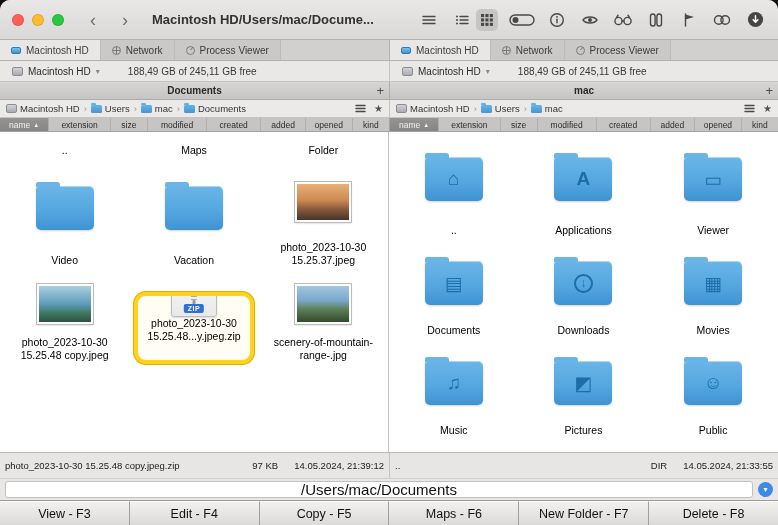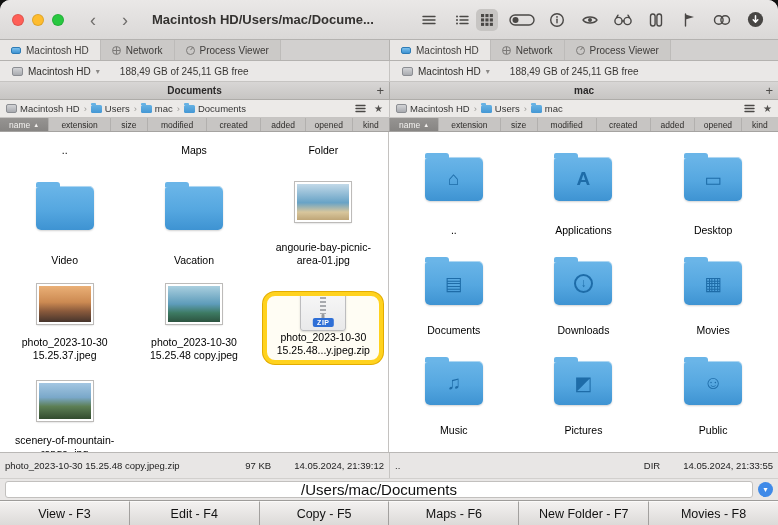--- a/index.html
+++ b/index.html
@@ -33,21 +33,21 @@
   .ti-globe::before{content:"";position:absolute;left:0;right:0;top:50%;height:1px;background:#7c7a78}
   .ti-globe::after{content:"";position:absolute;top:0;bottom:0;left:50%;width:1px;background:#7c7a78}
   .ti-gauge::before{content:"";position:absolute;left:50%;bottom:45%;width:1px;height:4px;background:#7c7a78;transform:rotate(42deg);transform-origin:bottom center}
 
   
   .drive-row{flex:0 0 21px;display:flex;background:#eae8e7;border-bottom:1px solid #c6c4c2}
   .drive-half{width:389px;display:flex;align-items:center;padding:0 8px;font-size:10px;color:#2e2c2a}
   .drive-half+.drive-half{border-left:1px solid #c6c4c2}
   .drive-sel{display:flex;align-items:center;gap:5px;padding:1px 4px;border-radius:3px}
   .chev{color:#8a8886;font-size:8px}
-  .drive-free{margin-left:16px;color:#3a3836}
+  .drive-free{margin-left:24px;color:#3a3836}
   .mini-disk{display:inline-block;width:11px;height:9px;border-radius:2px;background:linear-gradient(#d2d3d6,#a9abb0);border:1px solid #8b8d92}
   .mini-folder{display:inline-block;width:11px;height:8px;border-radius:1.5px;background:linear-gradient(#66b2e4,#4497d4);position:relative}
   .mini-folder::before{content:"";position:absolute;top:-2px;left:0;width:5px;height:2.5px;border-radius:1px 1px 0 0;background:#66b2e4}
 
   
   .ptitle-row{flex:0 0 18px;display:flex;background:linear-gradient(#d8d6d5,#c7c5c3);border-bottom:1px solid #aeaca9}
   .ptitle{width:389px;position:relative;display:flex;align-items:center;justify-content:center;font-size:10px;font-weight:700;color:#2a2828}
   .ptitle+.ptitle{border-left:1px solid #aeaca9}
   .plus-btn{position:absolute;right:5px;top:0;bottom:0;display:flex;align-items:center;font-size:13px;font-weight:400;color:#4e4c4a}
 
@@ -90,28 +90,28 @@
   .ph-c{background:linear-gradient(180deg,#eab077,#cc8a52 45%,#8a5a3c 70%,#46342c)}
   .ph-d{background:linear-gradient(180deg,#aacfdf,#5e9cba 50%,#3d7a62 75%,#2c5340)}
   .ph-e{background:linear-gradient(180deg,#a3c6e2,#7aa8c9 40%,#5d7f55 65%,#324b2e)}
 
   .zipdoc{width:46px;height:58px;background:linear-gradient(180deg,#fefefe,#e9e9ea);border:1px solid #bdbdbf;border-radius:3px;position:relative;box-shadow:0 1px 2px rgba(0,0,0,.15)}
   .zipper{position:absolute;top:3px;bottom:16px;left:50%;width:6px;transform:translateX(-50%);background:repeating-linear-gradient(180deg,#a8aaae 0 2px,transparent 2px 4px)}
   .zipper::after{content:"";position:absolute;left:50%;top:100%;transform:translateX(-50%);width:3px;height:6px;background:#97999d;border-radius:1px}
   .zipbadge{position:absolute;bottom:3px;left:50%;transform:translateX(-50%);background:#2f6fd6;color:#fff;font-size:7px;font-weight:700;padding:1px 4px;border-radius:2px;letter-spacing:.5px}
 
   .sel-cell{padding:1px}
-  .sel-ring{width:120px;height:72px;border:4px solid #ffd21e;border-radius:12px;background:#fffdf4;box-shadow:0 0 0 1px #e2ac00;padding:2px 5px 3px;display:flex;flex-direction:column;align-items:center;justify-content:flex-end;overflow:hidden}
+  .sel-ring{width:120px;height:72px;border:4px solid #ffd21e;border-radius:12px;background:#fffdf4;box-shadow:0 0 0 1px #e2ac00;padding:2px 5px 17px;display:flex;flex-direction:column;align-items:center;justify-content:flex-end;overflow:hidden}
 
   
   .status-row{flex:0 0 15px;display:flex;background:#e8e6e5;border-top:1px solid #bab8b6;font-size:9.5px;color:#222}
   .status-half{width:389px;display:flex;align-items:center;padding:7px 5px;overflow:hidden;white-space:nowrap}
   .status-half+.status-half{border-left:1px solid #c6c4c2}
   .sname{overflow:hidden;text-overflow:ellipsis}
-  .sinfo{margin-left:auto;display:flex;gap:23px;flex:0 0 auto}
+  .sinfo{margin-left:auto;display:flex;gap:16px;flex:0 0 auto}
 
   
   .cmd-row{flex:0 0 22px;background:#e9e7e6;display:flex;align-items:center;gap:5px;padding:0 5px;border-top:1px solid #d2d0ce}
   .cmd-field{flex:1;height:17px;background:#fff;border:1px solid #c2c0be;border-radius:3px;display:flex;align-items:center;justify-content:center;font-size:15px;color:#111;overflow:hidden}
   .cmd-drop{flex:0 0 15px;width:15px;height:15px;border-radius:50%;background:#3f8ae8;color:#fff;display:flex;align-items:center;justify-content:center;font-size:8px}
 
   
   .fn-row{flex:0 0 25px;display:flex;background:#cfcdcb;border-top:1px solid #9e9c9a}
   .fn{flex:1;display:flex;align-items:center;justify-content:center;font-size:12.5px;color:#121212;background:linear-gradient(#f3f1f0,#dcdad8);border-right:1px solid #a2a09e;border-top:1px solid #fbfaf9}
   .fn:last-child{border-right:none}
@@ -405,26 +405,20 @@
         </div>
       <div class="cell">
           <div class="iconbox">
             <div class="folder"></div>
           </div>
           <div class="lbl">Vacation</div>
         </div>
 
       <div class="cell">
           <div class="iconbox">
-            <div class="thumb ph-b"></div>
-          </div>
-          <div class="lbl">angourie-bay-picnic-area-01.jpg</div>
-        </div>
-      <div class="cell">
-          <div class="iconbox">
             <div class="thumb ph-c"></div>
           </div>
           <div class="lbl">photo_2023-10-30 15.25.37.jpeg</div>
         </div>
       <div class="cell">
           <div class="iconbox">
             <div class="thumb ph-d"></div>
           </div>
           <div class="lbl">photo_2023-10-30 15.25.48 copy.jpeg</div>
         </div>
@@ -464,21 +458,21 @@
             </div>
           </div>
           <div class="lbl">Applications</div>
         </div>
       <div class="cell">
           <div class="iconbox">
             <div class="folder">
               <span class="fglyph">▭</span>
             </div>
           </div>
-          <div class="lbl">Desktop</div>
+          <div class="lbl">Viewer</div>
         </div>
 
       <div class="cell">
           <div class="iconbox">
             <div class="folder">
               <span class="fglyph">▤</span>
             </div>
           </div>
           <div class="lbl">Documents</div>
         </div>
@@ -553,16 +547,16 @@
       <span>▾</span>
     </div>
   </div>
 
   <div class="fn-row">
     <div class="fn">View - F3</div>
     <div class="fn">Edit - F4</div>
     <div class="fn">Copy - F5</div>
     <div class="fn">Maps - F6</div>
     <div class="fn">New Folder - F7</div>
-    <div class="fn">Movies - F8</div>
+    <div class="fn">Delete - F8</div>
   </div>
 
 </div>
 
 </body></html>

